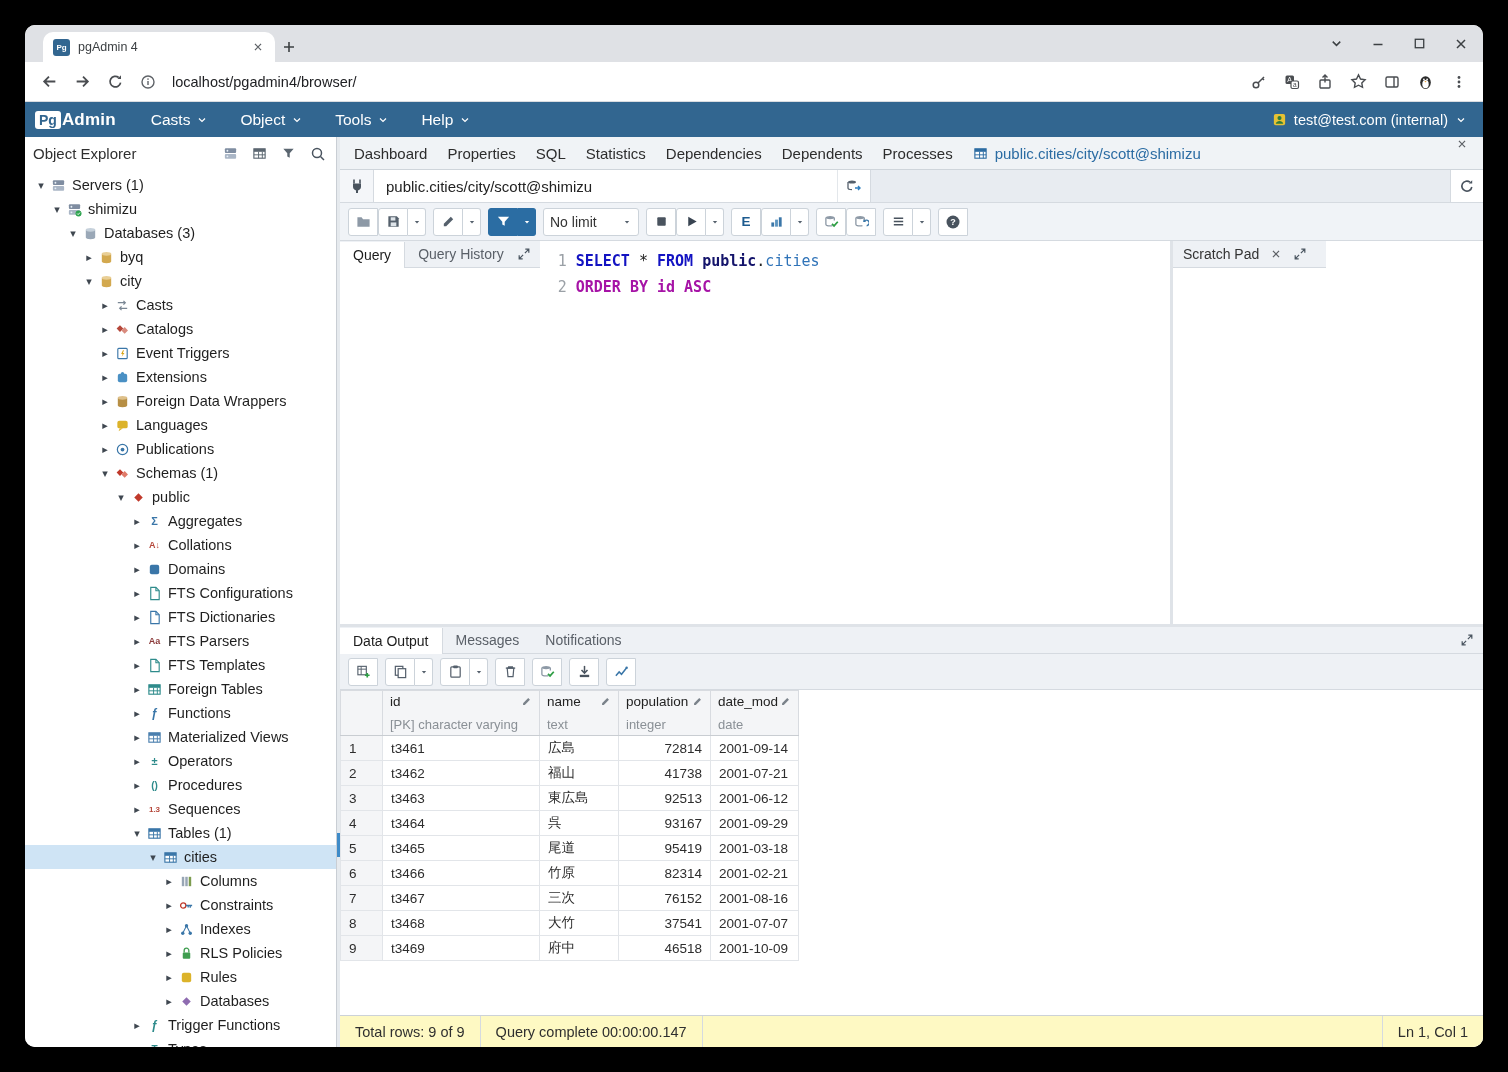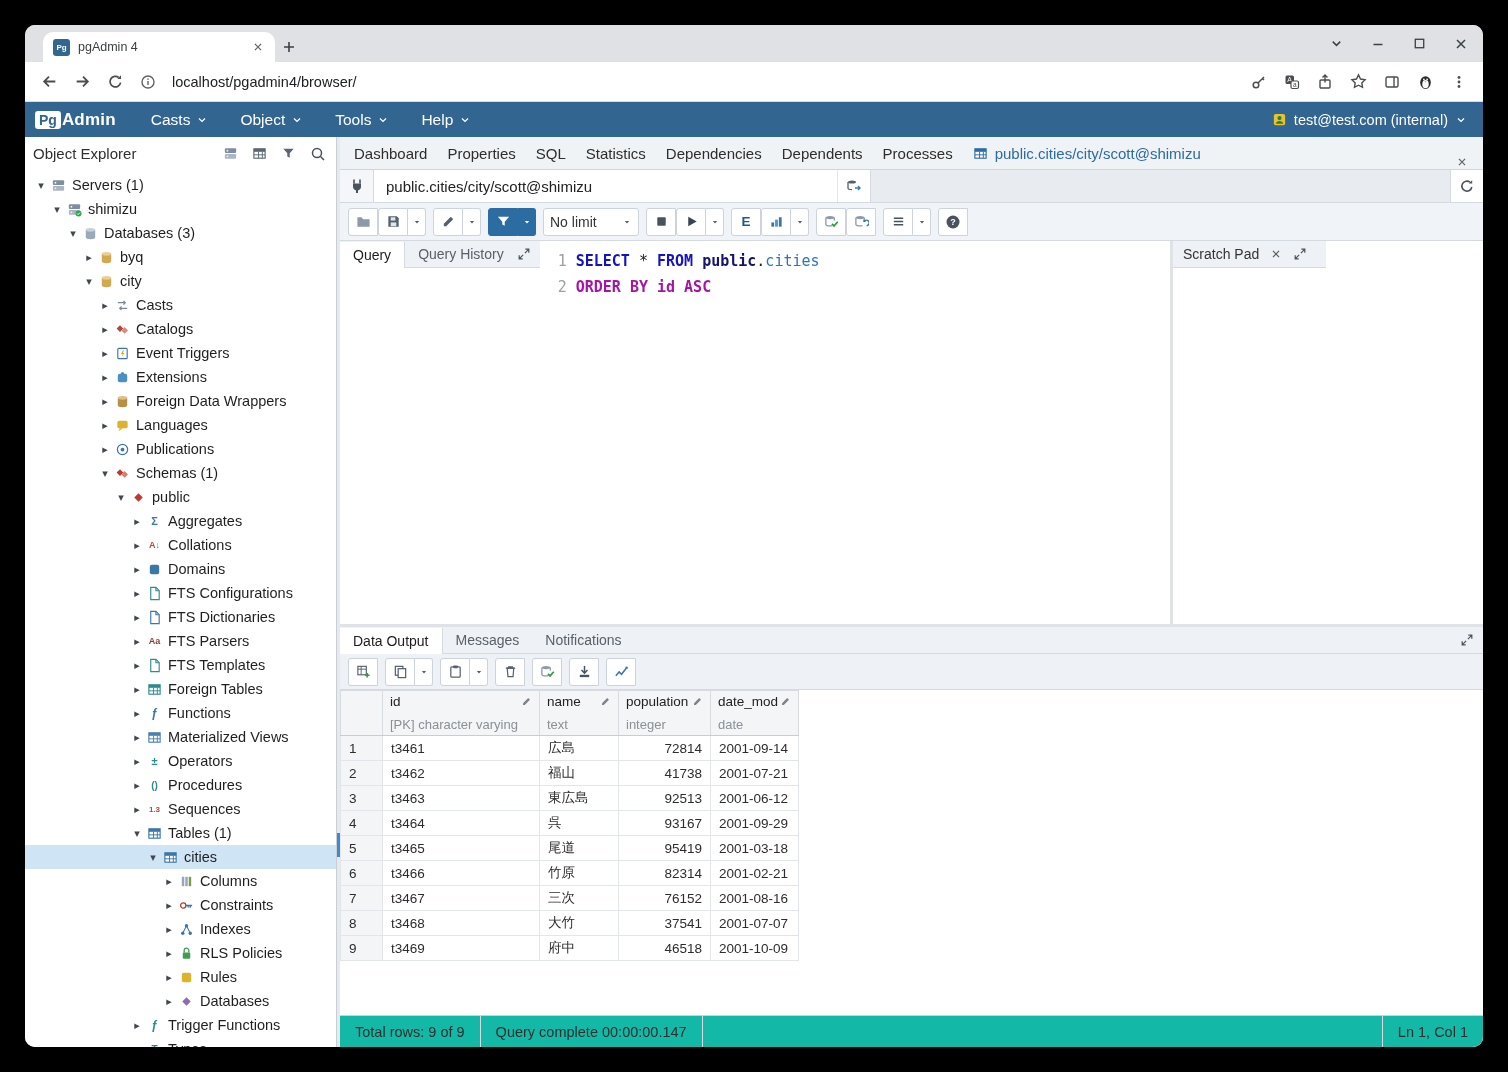--- a/index.html
+++ b/index.html
@@ -34,21 +34,21 @@
   .trow{height:24px;display:flex;align-items:center;font-size:14.5px;color:#1f1f1f}
   .trow.selected{background:#cfe4f5}
   .twisty{width:16px;flex:none;text-align:center;color:#3f4750;font-size:11px;line-height:1}
   .ticn{width:19px;flex:none;display:inline-flex;justify-content:center}
   .tlabel{margin-left:4px}
   .ticon{display:inline-flex;width:16px;justify-content:center;font-weight:bold}
   .vsplit{width:3px;flex:none;background:#e6eaee;position:relative}
   .vsplit .handle{position:absolute;left:0;top:696px;width:3px;height:24px;background:#3e8bc8}
   .main{flex:1;display:flex;flex-direction:column;min-width:0;background:#fff}
   
-  .maintabs{height:33px;flex:none;display:flex;align-items:flex-end;background:#f0f3f6;border-bottom:1px solid #cfd5db;padding:0 4px;font-size:15px;color:#2d2d2d}
+  .maintabs{height:33px;flex:none;display:flex;align-items:flex-start;background:#f0f3f6;border-bottom:1px solid #cfd5db;padding:0 4px;font-size:15px;color:#2d2d2d}
   .mtab{padding:0 10px;height:100%;display:flex;align-items:center;gap:7px;white-space:nowrap}
   .mtab.qtab-active{color:#2b6ca3}
   .maintabs .closer{margin-left:auto;padding:0 10px}
   
   .connrow{height:33px;flex:none;display:flex;align-items:stretch;background:#e8ecf1;border-bottom:1px solid #d5dae0}
   .connbtn{width:34px;flex:none;display:flex;align-items:center;justify-content:center;background:#f4f6f9;border-right:1px solid #d5dae0}
   .connfield{width:463px;flex:none;background:#fff;display:flex;align-items:center;padding:0 12px;font-size:15px;color:#222;white-space:nowrap;overflow:hidden}
   .connswap{width:34px;flex:none;display:flex;align-items:center;justify-content:center;background:#fff;border-left:1px solid #e3e7eb;border-right:1px solid #d5dae0}
   .connspacer{flex:1}
   .connrefresh{width:33px;flex:none;display:flex;align-items:center;justify-content:center;background:#fff;border-left:1px solid #d5dae0}
@@ -89,21 +89,21 @@
   .otab.active{background:#fff;color:#1c1c1c;border-right:1px solid #d5dae0;margin-bottom:-1px}
   .gridwrap{flex:1;background:#fff;overflow:hidden}
   table.grid{border-collapse:collapse;font-size:13.5px;color:#2d2d2d;table-layout:fixed}
   table.grid th{background:#f4f5f7;border:1px solid #d8dbe0;border-bottom:1px solid #c9cdd2;height:37px;padding:3px 7px;vertical-align:top;text-align:left;font-weight:normal}
   .hname{display:flex;justify-content:space-between;align-items:center;font-weight:normal;font-size:13.5px;color:#222}
   .htype{font-size:13px;color:#8a9096;margin-top:8px;white-space:nowrap}
   table.grid td{border:1px solid #e2e5e9;height:25px;padding:0 8px;white-space:nowrap;overflow:hidden}
   td.rn,th.rn{background:#f4f5f7}
   td.num{text-align:right}
   
-  .statusbar{height:32px;flex:none;background:#14b8a6;border-top:1px solid #ccd2d8;display:flex;align-items:center;font-size:14.5px;color:#2f2f2f}
+  .statusbar{height:32px;flex:none;background:#fef9c3;border-top:1px solid #ccd2d8;display:flex;align-items:center;font-size:14.5px;color:#2f2f2f}
   .sb-cell{padding:0 15px;height:100%;display:flex;align-items:center;border-right:1px solid #d5dae0}
   .sb-right{margin-left:auto;padding:0 15px;height:100%;display:flex;align-items:center;border-left:1px solid #d5dae0}
 </style>
 </head>
 <body>
 
 <div class="window">
 
   <div class="tabstrip">
     <div class="btab">

